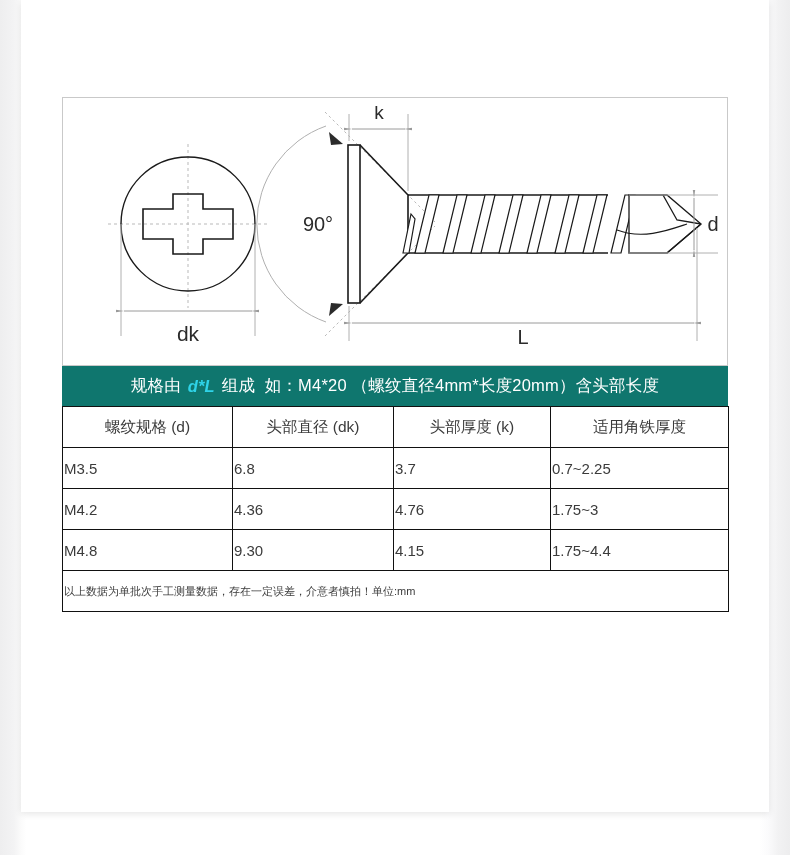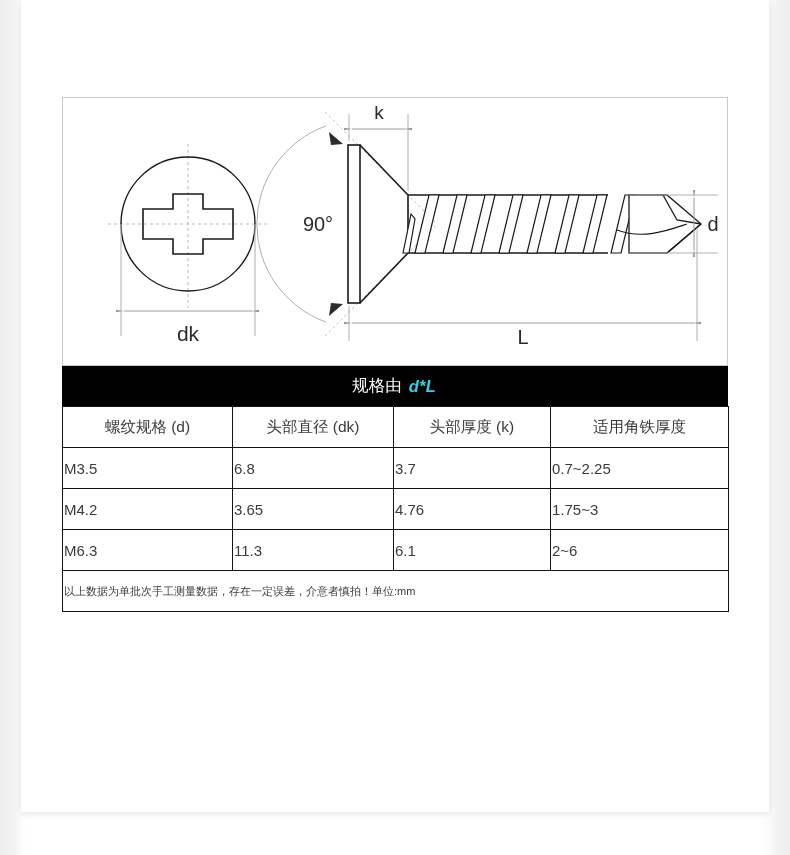--- a/index.html
+++ b/index.html
@@ -45,21 +45,21 @@
     box-sizing: border-box;
     background: #ffffff;
   }
   .drawing-box svg { display: block; }
 
   
   .banner {
     box-sizing: border-box;
     width: 666px;
     height: 40px;
-    background: #000000;
+    background: #0f766e;
     color: #ffffff;
     display: flex;
     align-items: center;
     justify-content: center;
     font-size: 16.5px;
     letter-spacing: 0.2px;
     white-space: nowrap;
   }
   .banner .accent {
     color: #2fd3e8;
@@ -204,20 +204,21 @@
         <line x1="634" y1="130" x2="634" y2="243" stroke="#b0b0b0" stroke-width="1"></line>
         <line x1="289" y1="225" x2="631" y2="225" stroke="#9a9a9a" stroke-width="1" marker-start="url(#arrL)" marker-end="url(#arrR)"></line>
         <text x="460" y="246" text-anchor="middle" font-family="'Liberation Sans',sans-serif" font-size="20" fill="#2b2b2b">L</text>
       </g>
     </svg>
   </div>
 
   <div class="banner">
     <span class="seg">规格由 </span>
       <span class="accent">d*L</span>
+      <span class="seg"> 组成  如：M4*20 （螺纹直径4mm*长度20mm）含头部长度</span>
   </div>
 
   <table class="spec-table">
     <colgroup>
       <col class="c1">
         <col class="c2">
         <col class="c3">
         <col class="c4">
     </colgroup>
     <thead>
@@ -230,29 +231,29 @@
     </thead>
     <tbody>
       <tr>
         <td>M3.5</td>
         <td>6.8</td>
         <td>3.7</td>
         <td>0.7~2.25</td>
       </tr>
       <tr>
         <td>M4.2</td>
-        <td>3.65</td>
+        <td>4.36</td>
         <td>4.76</td>
         <td>1.75~3</td>
       </tr>
       <tr>
-        <td>M6.3</td>
-        <td>11.3</td>
-        <td>6.1</td>
-        <td>2~6</td>
+        <td>M4.8</td>
+        <td>9.30</td>
+        <td>4.15</td>
+        <td>1.75~4.4</td>
       </tr>
       <tr class="note-row">
         <td colspan="4">以上数据为单批次手工测量数据，存在一定误差，介意者慎拍！单位:mm</td>
       </tr>
     </tbody>
   </table>
 
 </div>
 
 </body></html>

